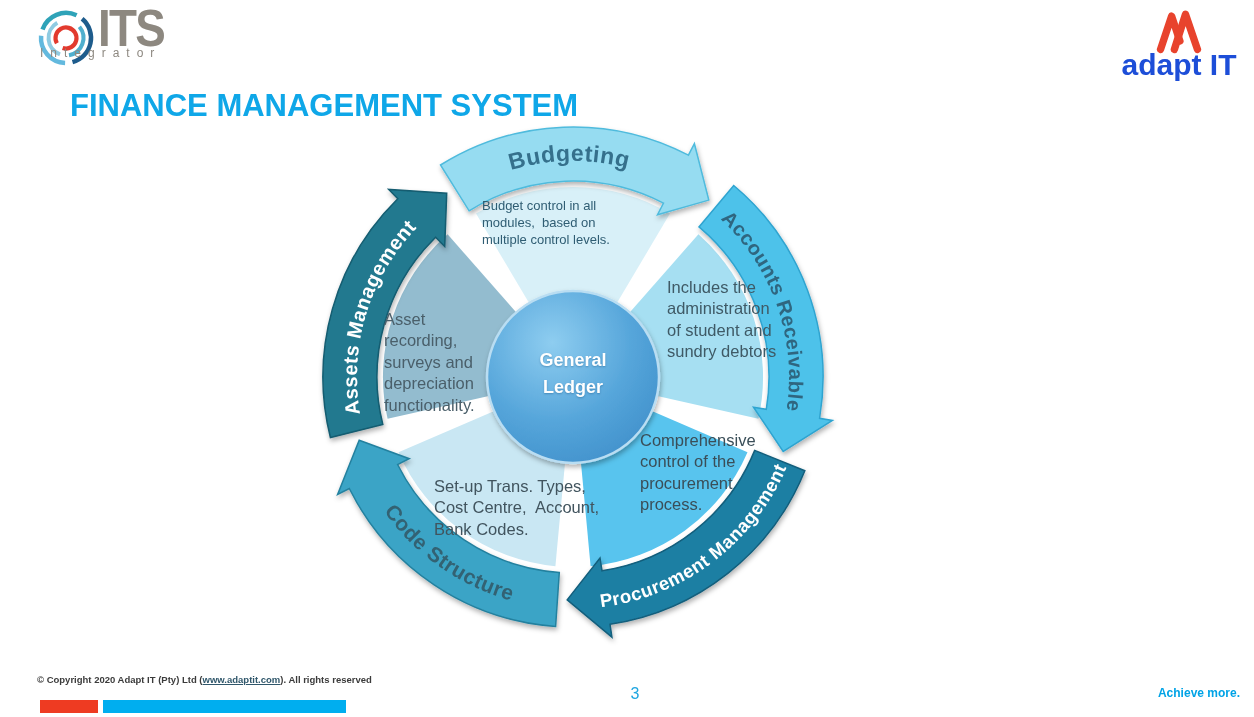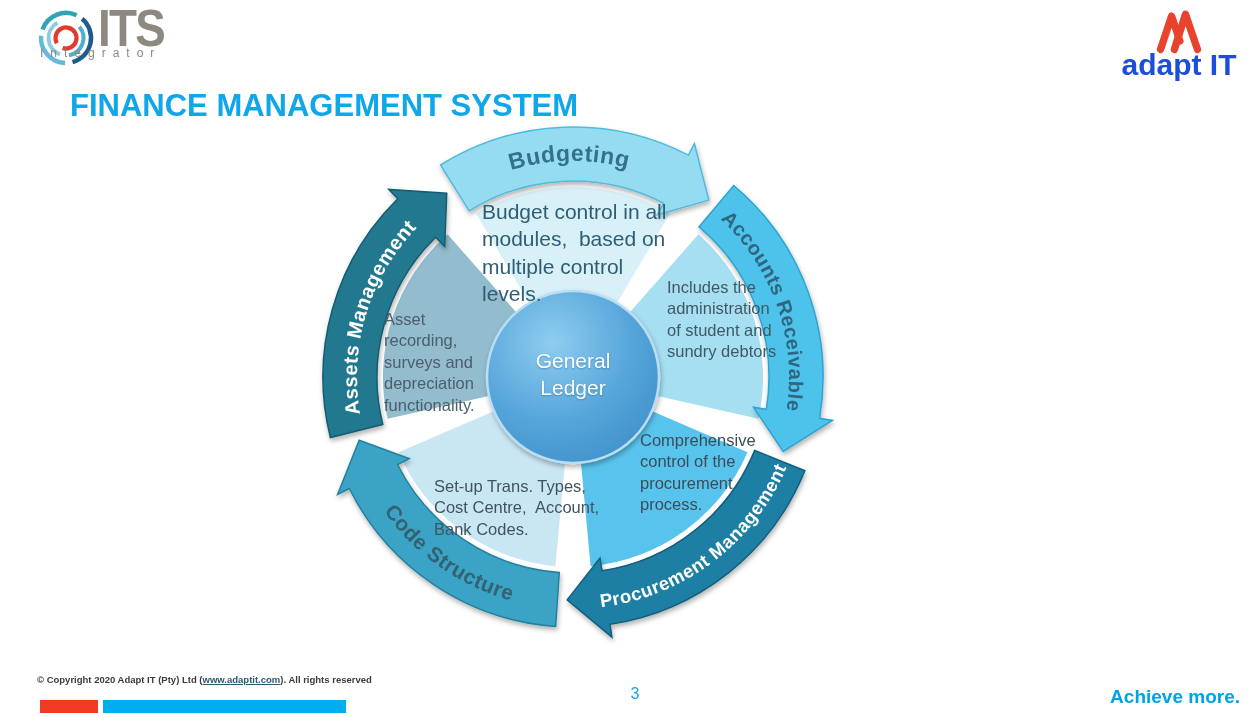--- a/index.html
+++ b/index.html
@@ -19,33 +19,33 @@
   .adapt-text{position:absolute;left:0;top:44px;width:142px;text-align:center;
               font-size:30px;font-weight:bold;color:#1d4ed8;}
 
   .title{position:absolute;left:62px;top:80px;margin:8px;font-size:31px;font-weight:bold;
          color:#0FA7E8;letter-spacing:0px;}
 
   
   .diagram{position:absolute;left:263px;top:97px;width:620px;height:580px;}
   #diagram-svg{position:absolute;left:0;top:0;}
   .center-label{position:absolute;left:230px;top:250px;width:160px;text-align:center;
-                font-size:21px;font-weight:normal;color:#fff;line-height:27px;white-space:pre-line;
+                font-size:18px;font-weight:bold;color:#fff;line-height:27px;white-space:pre-line;
                 text-shadow:0 1px 2px rgba(0,60,110,.35);}
   .seg-desc{position:absolute;white-space:pre-wrap;line-height:1.3;}
 
   
   .copyright{position:absolute;left:37px;top:674px;font-size:9.5px;font-weight:bold;color:#3B3B3B;}
   .copyright a{color:#30576B;text-decoration:underline;cursor:pointer;}
   .bar{position:absolute;top:700px;height:13px;}
   .bar-orange{left:40px;width:58px;}
   .bar-blue{left:103px;width:243px;}
   .page-num{position:absolute;left:620px;top:685px;width:30px;text-align:center;
             font-size:16px;color:#1FA6E0;}
-  .tagline{position:absolute;right:14px;top:686px;font-size:19px;font-weight:bold;color:#00A3E6;}
+  .tagline{position:absolute;right:14px;top:686px;font-size:12px;font-weight:bold;color:#00A3E6;}
 </style>
 </head>
 <body>
 
 <div class="slide">
 
   <div class="its-logo">
     <svg class="its-icon" width="60" height="60" viewBox="0 0 60 60">
       <path d="M 40.6 7.3 A 25 25 0 0 0 6.5 21.4" stroke="#2FA3B8" stroke-width="4.5" fill="none"></path>
       <path d="M 5.1 27.8 A 25 25 0 0 0 29.1 55" stroke="#63B9DE" stroke-width="4.5" fill="none"></path>
@@ -97,21 +97,21 @@
         <path id="lp3" d="M 98.1 374.4 A 232 232 0 0 0 293.8 511.4" fill="none"></path>
         <text font-size="21" font-weight="bold" letter-spacing="0.5" fill="#336273" style="font-family:'Liberation Sans',sans-serif"><textPath href="#lp3" startOffset="50%" text-anchor="middle">Code Structure</textPath></text>
         <path d="M 310 280 L 124.6 321.8 A 190 190 0 0 1 184.6 137.3 Z" fill="#93BCCF"></path>
         <path d="M 67.4 340.5 A 250 250 0 0 1 134.8 101.7 L 125.7 92.4 L 183.7 96.2 L 181.7 149.5 L 172.6 140.2 A 196 196 0 0 0 119.8 327.4 Z" fill="#21798F" stroke="#135C70" stroke-width="1.5" filter="url(#ds)"></path>
         <path id="lp4" d="M 100.4 332.3 A 216 216 0 0 1 165.5 119.5" fill="none"></path>
         <text font-size="20" font-weight="bold" letter-spacing="0.5" fill="#FFFFFF" style="font-family:'Liberation Sans',sans-serif"><textPath href="#lp4" startOffset="50%" text-anchor="middle">Assets Management</textPath></text>
         <circle cx="310" cy="280" r="86" fill="url(#cg)" stroke="#B9DDF2" stroke-width="2.5" filter="url(#ds)"></circle>
       </svg>
     <div class="center-label">General
 Ledger</div>
-  <div class="seg-desc" style="left: 219px; top: 101px; width: 195px; font-size: 21px; color: rgb(47, 93, 115);">Budget control in all
+  <div class="seg-desc" style="left: 219px; top: 101px; width: 195px; font-size: 13px; color: rgb(47, 93, 115);">Budget control in all
 modules,  based on
 multiple control levels.</div>
       <div class="seg-desc" style="left: 404px; top: 180px; width: 140px; font-size: 16.5px; color: rgb(63, 90, 102);">Includes the
 administration
 of student and
 sundry debtors</div>
       <div class="seg-desc" style="left: 377px; top: 333px; width: 145px; font-size: 16.5px; color: rgb(58, 78, 88);">Comprehensive
 control of the
 procurement
 process.</div>

